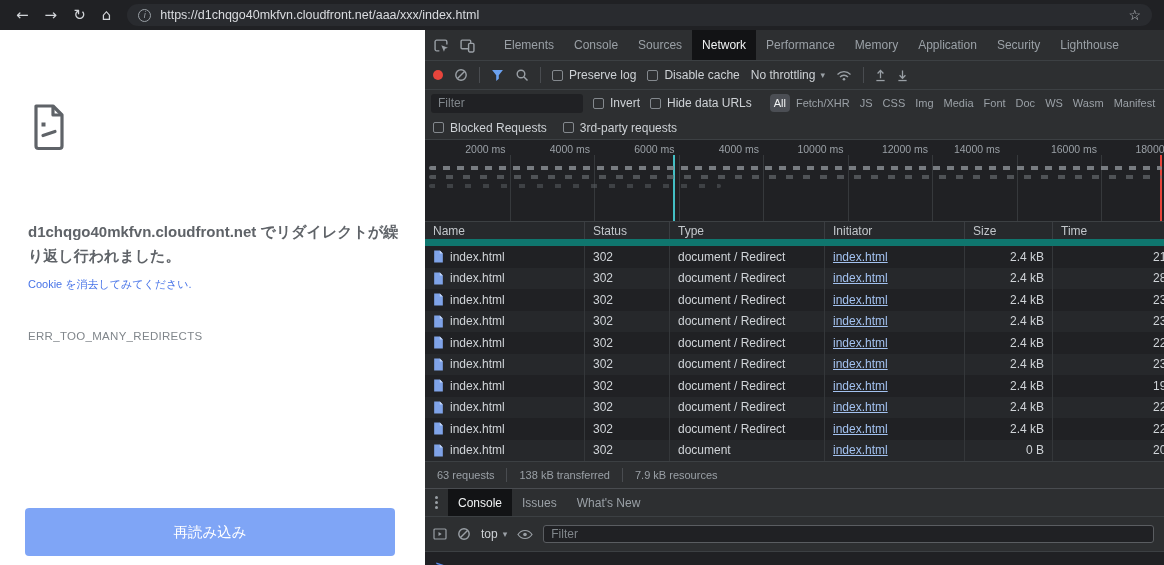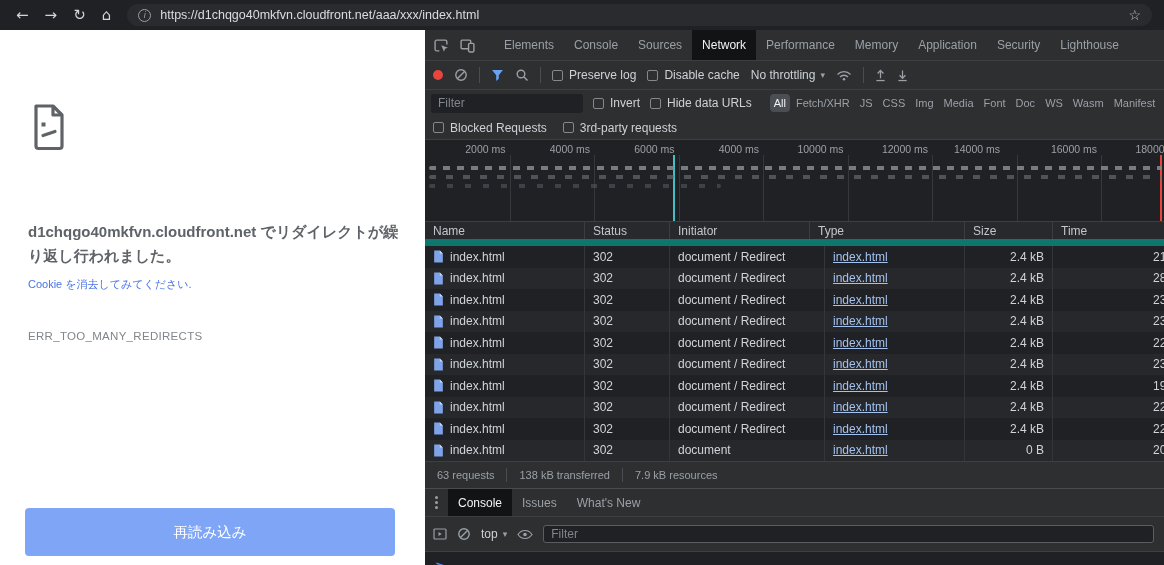--- a/index.html
+++ b/index.html
@@ -270,22 +270,22 @@
           <div class="tl-marker" style="left: 248px; background: rgb(67, 191, 196);"></div>
           <div class="tl-marker" style="left: 735px; background: rgb(232, 69, 60);"></div>
           <div class="tl-dash" style="top: 26px; left: 4px; right: 2px; opacity: 0.85; background: repeating-linear-gradient(90deg, rgb(135, 140, 145) 0px, rgb(135, 140, 145) 7px, transparent 7px, transparent 14px);"></div>
           <div class="tl-dash" style="top: 35px; left: 4px; right: 2px; opacity: 0.6; background: repeating-linear-gradient(90deg, rgb(111, 116, 120) 0px, rgb(111, 116, 120) 7px, transparent 7px, transparent 17px);"></div>
           <div class="tl-dash" style="top: 44px; left: 4px; right: 60%; opacity: 0.5; background: repeating-linear-gradient(90deg, rgb(93, 98, 102) 0px, rgb(93, 98, 102) 6px, transparent 6px, transparent 18px);"></div>
         </div>
 
       <div class="net-header">
           <div class="hcell col-name">Name</div>
           <div class="hcell col-status">Status</div>
+          <div class="hcell col-type">Type</div>
           <div class="hcell col-init">Initiator</div>
-          <div class="hcell col-type">Type</div>
           <div class="hcell col-size">Size</div>
           <div class="hcell col-time">Time</div>
         </div>
       <div class="net-rows">
           <div class="net-row">
             <div class="cell col-name">
               <svg class="doc-ic" width="11" height="13" viewBox="0 0 10 12">
                 <path d="M1 .5h5.2L9 3.3V11.5H1z" fill="#7fa3e8"></path>
                 <path d="M6.2 .5L9 3.3H6.2z" fill="#c6d8f7"></path>
               </svg>

